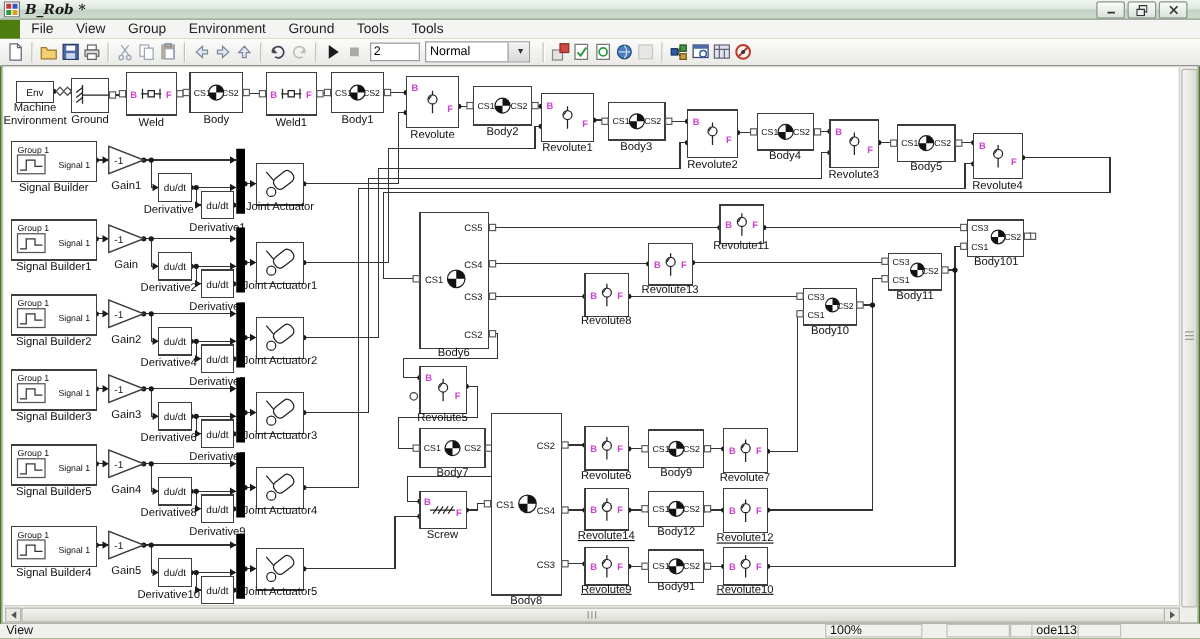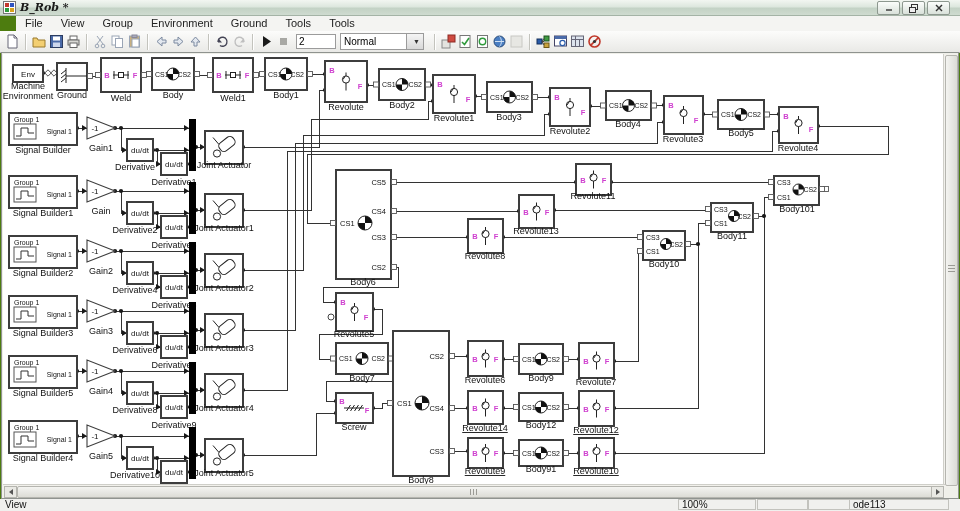--- a/index.html
+++ b/index.html
@@ -1272,19 +1272,19 @@
           <div class="grip-v" style="left:458px"></div>
       </div>
       <div class="harrow" style="right:1px">
           <span class="tri" style="border-top:3px solid transparent;border-bottom:3px solid transparent;border-left:4px solid #555;"></span>
         </div>
     </div>
   </div>
 
   <div id="statusbar">
     <span id="status-left">View</span>
-    <span class="scell" style="left:678px;width:78px">100%</span>
+    <span class="scell" style="left:660px;width:78px">100%</span>
     <span class="scell" style="left:757px;width:51px"></span>
     <span class="scell" style="left:808px;width:55px"></span>
-    <span class="scell" style="left:849px;width:100px">ode113</span>
+    <span class="scell" style="left:825px;width:72px">ode113</span>
   </div>
 
 </div>
 
 </body></html>

